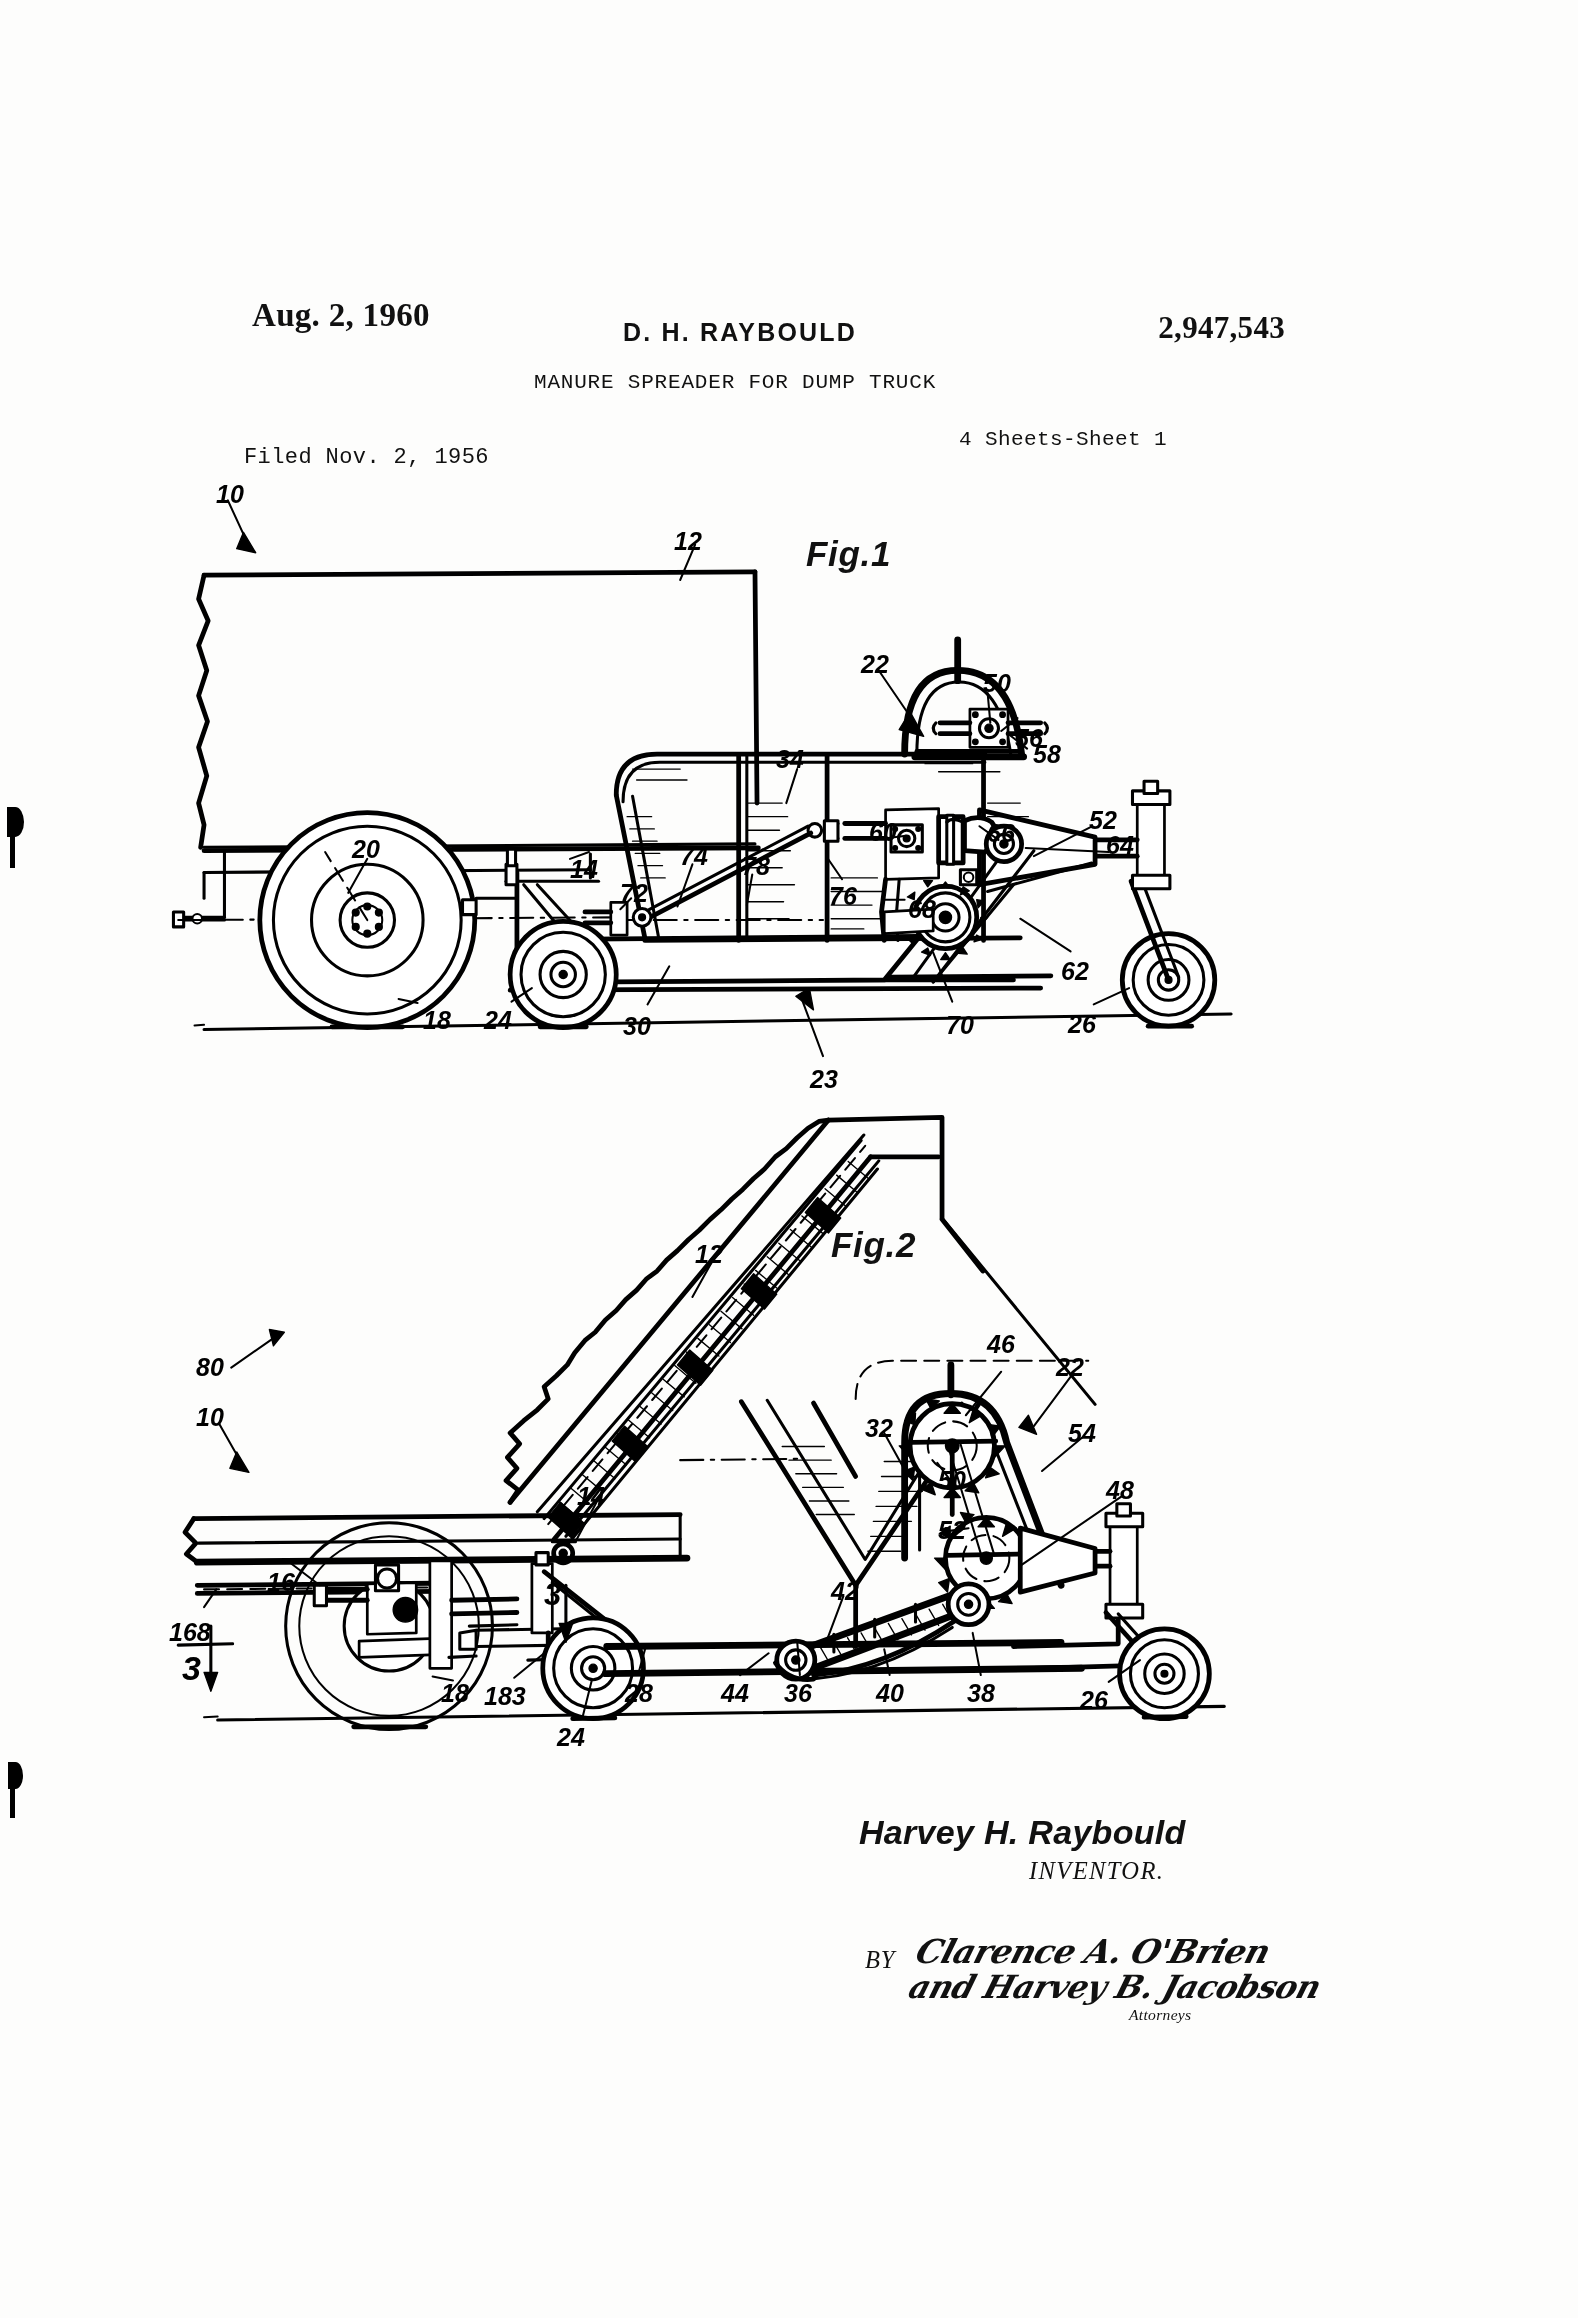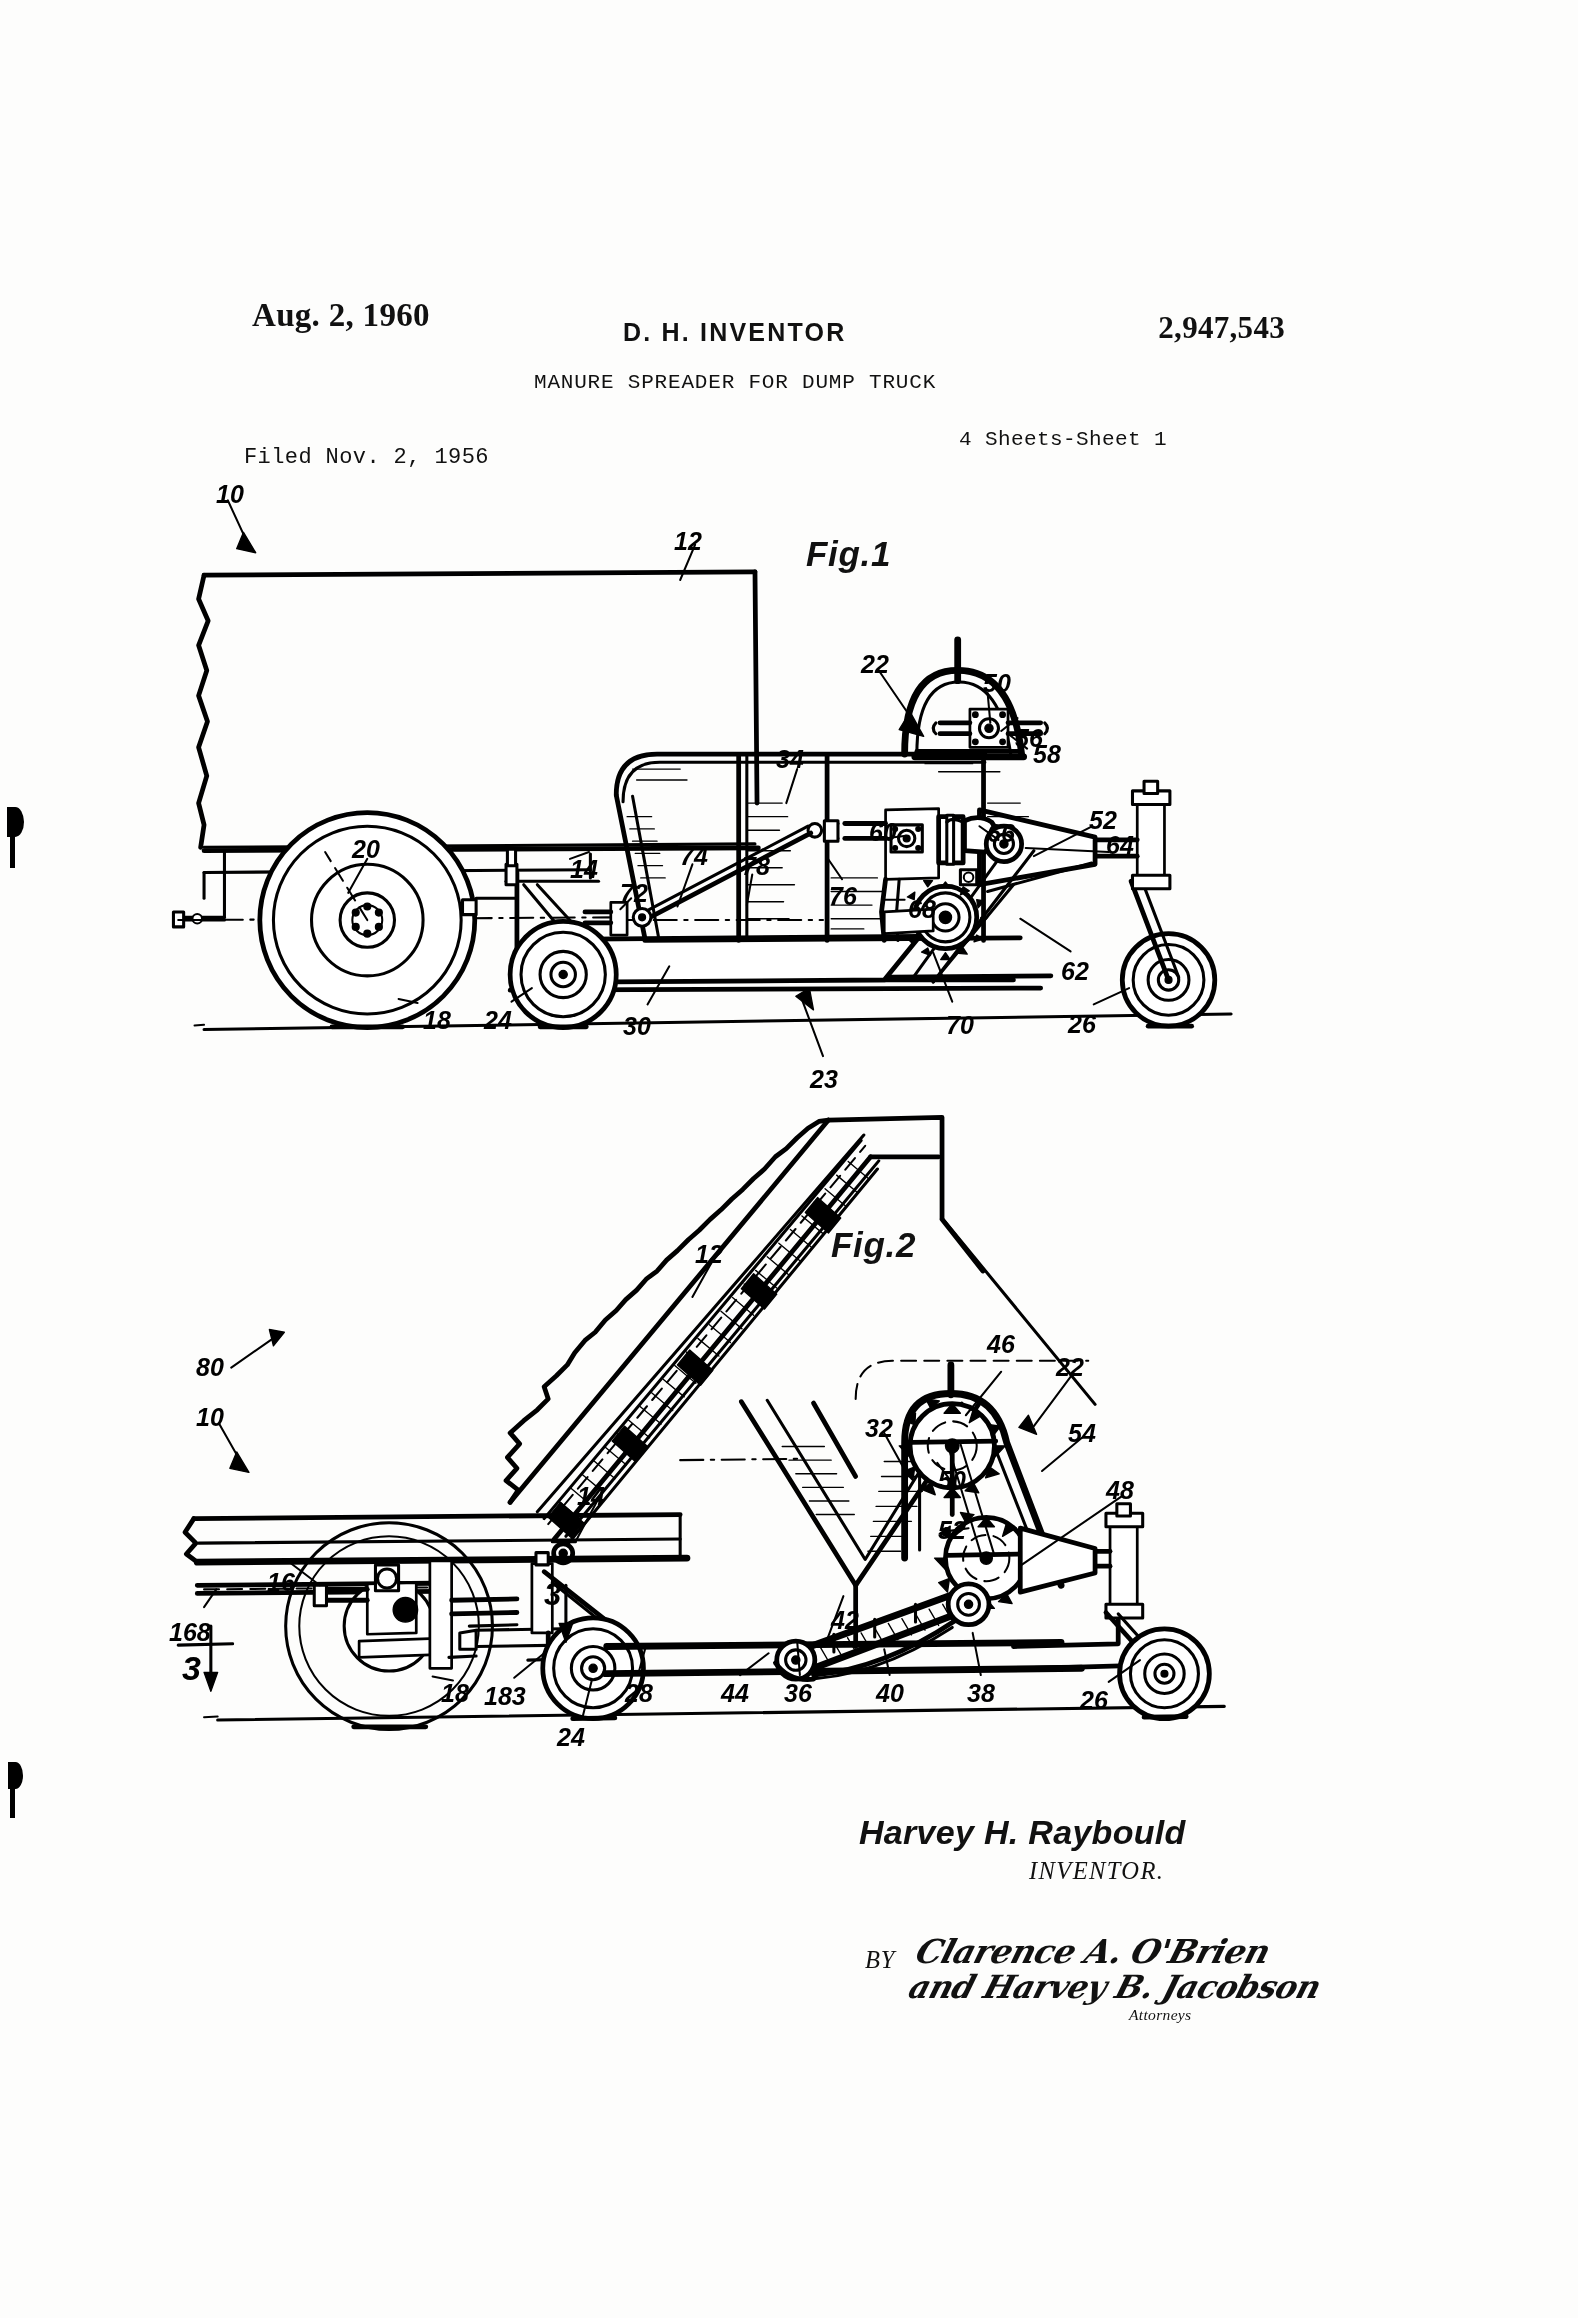--- a/index.html
+++ b/index.html
@@ -108,21 +108,21 @@
   .cdash{stroke-dasharray:34 11 5 11;}
 
   .artifact{position:absolute;background:#000;}
 </style>
 </head>
 <body>
 
 <div class="page">
 
   <div id="hdr-date">Aug. 2, 1960</div>
-  <div id="hdr-inventor">D. H. INVENTOR</div>
+  <div id="hdr-inventor">D. H. RAYBOULD</div>
   <div id="hdr-patno">2,947,543</div>
   <div id="hdr-title">MANURE SPREADER FOR DUMP TRUCK</div>
   <div id="hdr-filed">Filed Nov. 2, 1956</div>
   <div id="hdr-sheets">4 Sheets-Sheet 1</div>
 
   <div class="figcap" id="fig1cap">Fig.1</div>
 
   <svg id="svg-fig1" width="1578" height="2319" viewBox="0 0 2320 3408">
     <g class="ln">
 
@@ -692,21 +692,21 @@
   <div class="num" style="left:987px;top:1330px;">46</div>
   <div class="num" style="left:1056px;top:1353px;">22</div>
   <div class="num" style="left:865px;top:1414px;">32</div>
   <div class="num" style="left:1068px;top:1419px;">54</div>
   <div class="num" style="left:938px;top:1466px;">50</div>
   <div class="num" style="left:1106px;top:1476px;">48</div>
   <div class="num" style="left:577px;top:1482px;">14</div>
   <div class="num" style="left:938px;top:1516px;">52</div>
   <div class="num" style="left:267px;top:1568px;">16</div>
   <div class="num" style="left:544px;top:1577px;font-size:31px;">3</div>
-  <div class="num" style="left:831px;top:1577px;margin-top:29px;">42</div>
+  <div class="num" style="left:831px;top:1577px;">42</div>
   <div class="num" style="left:169px;top:1618px;">168</div>
   <div class="num" style="left:182px;top:1649px;font-size:34px;">3</div>
   <div class="num" style="left:441px;top:1679px;">18</div>
   <div class="num" style="left:484px;top:1682px;">183</div>
   <div class="num" style="left:625px;top:1679px;">28</div>
   <div class="num" style="left:721px;top:1679px;">44</div>
   <div class="num" style="left:784px;top:1679px;">36</div>
   <div class="num" style="left:876px;top:1679px;">40</div>
   <div class="num" style="left:967px;top:1679px;">38</div>
   <div class="num" style="left:1080px;top:1686px;">26</div>

